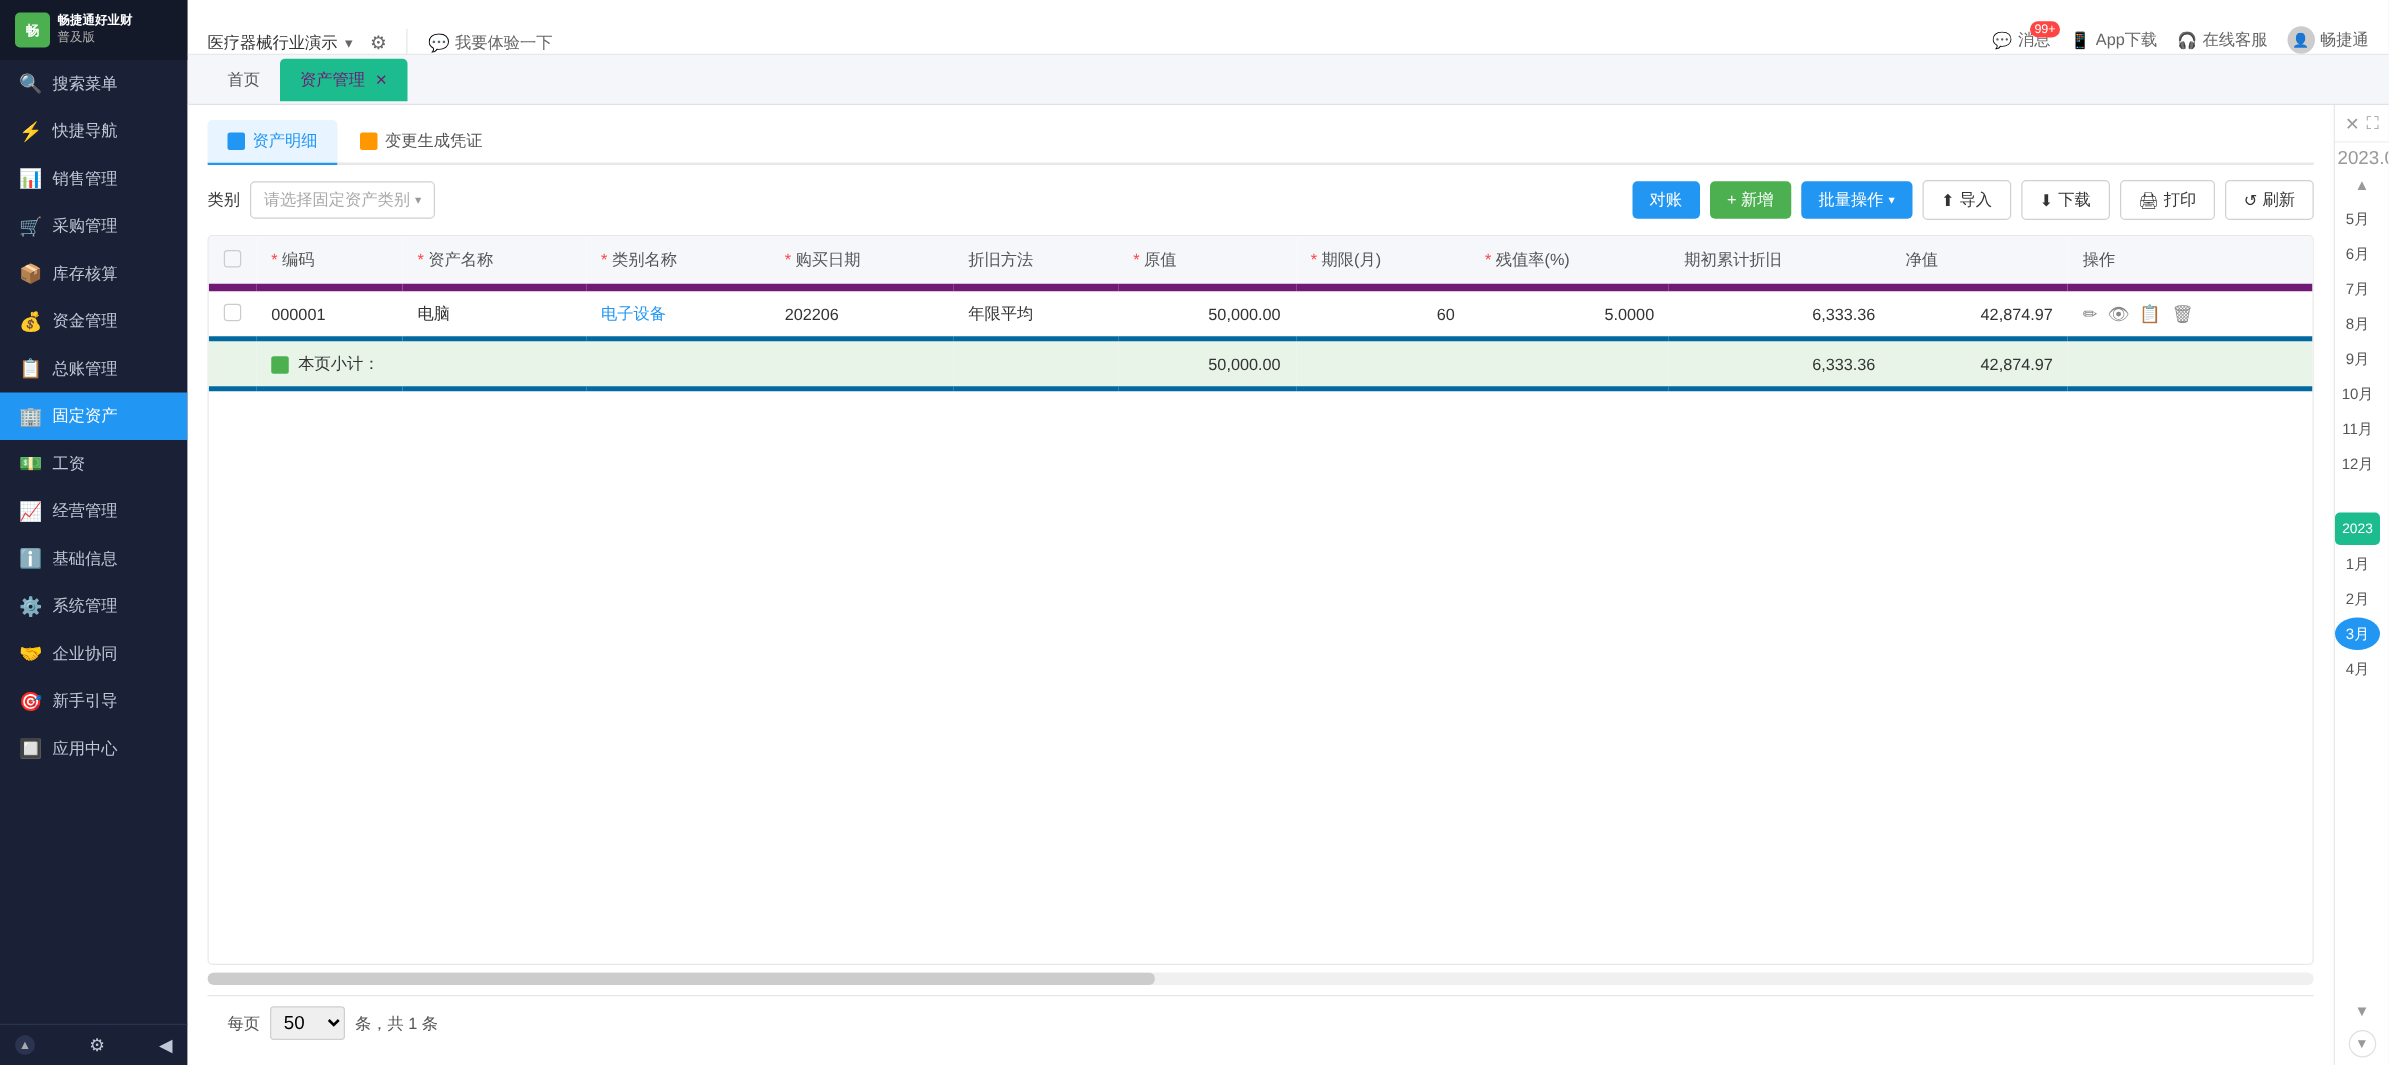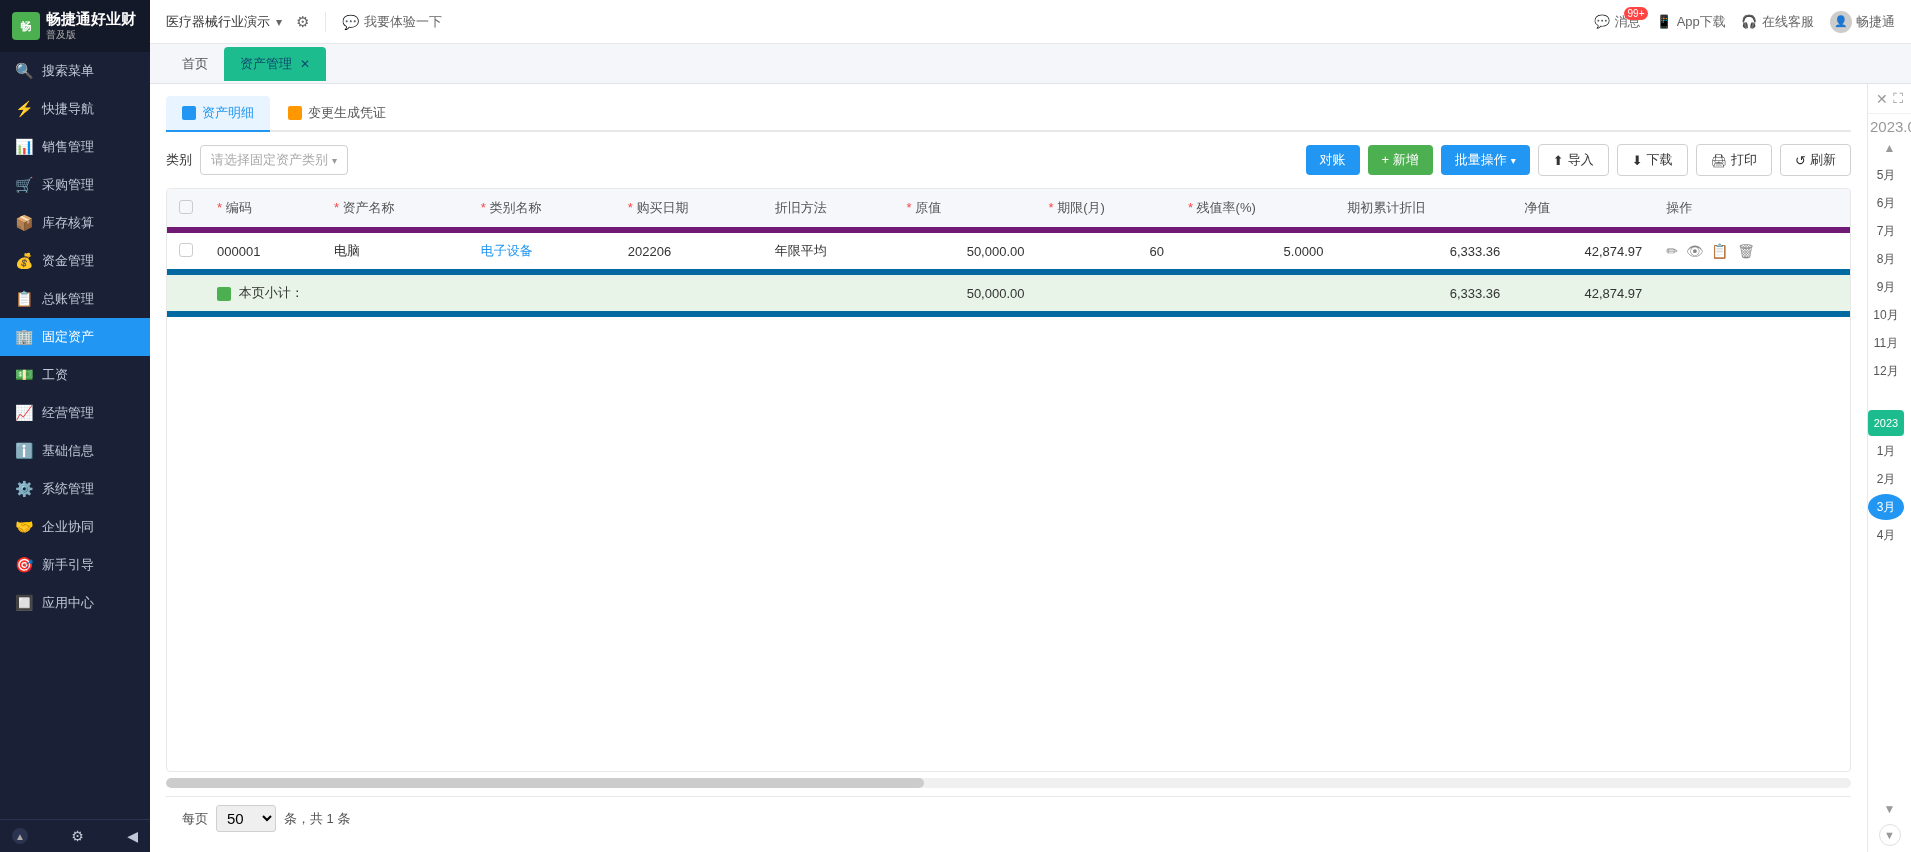--- a/index.html
+++ b/index.html
@@ -2,55 +2,55 @@
 <html><head>
   <meta charset="utf-8">
   <style>
     * { box-sizing: border-box; margin: 0; padding: 0; }
     body { font-family: 'Microsoft YaHei', Arial, sans-serif; font-size: 13px; background: #f0f2f5; color: #333; display: flex; height: 852px; overflow: hidden; }
 
     
     .sidebar { width: 150px; background: #1a2035; color: #c0c8d8; display: flex; flex-direction: column; height: 100%; flex-shrink: 0; }
     .sidebar-logo { padding: 10px 12px; background: #141929; display: flex; align-items: center; gap: 6px; cursor: pointer; }
     .sidebar-logo-icon { width: 28px; height: 28px; background: #4caf50; border-radius: 4px; display: flex; align-items: center; justify-content: center; color: white; font-size: 11px; font-weight: bold; }
-    .sidebar-logo-text { color: #fff; font-size: 15px; font-weight: bold; line-height: 1.2; }
+    .sidebar-logo-text { color: #fff; font-size: 10px; font-weight: bold; line-height: 1.2; }
     .sidebar-logo-sub { color: #aaa; font-size: 10px; }
     .sidebar-scroll { flex: 1; overflow-y: auto; }
     .sidebar-scroll::-webkit-scrollbar { width: 4px; }
     .sidebar-scroll::-webkit-scrollbar-thumb { background: #3a4460; border-radius: 2px; }
     .sidebar-item { display: flex; align-items: center; gap: 8px; padding: 10px 16px; cursor: pointer; font-size: 13px; color: #c0c8d8; transition: background 0.2s; }
     .sidebar-item.active { background: #2196f3; color: #fff; }
     .sidebar-item-icon { width: 18px; height: 18px; display: flex; align-items: center; justify-content: center; font-size: 15px; flex-shrink: 0; }
     .sidebar-bottom { border-top: 1px solid #2a3350; display: flex; align-items: center; justify-content: space-between; padding: 8px 12px; }
     .sidebar-bottom-item { color: #c0c8d8; cursor: pointer; font-size: 14px; }
     .sidebar-scroll-btn { width: 16px; height: 16px; background: #2a3350; border-radius: 50%; display: flex; align-items: center; justify-content: center; color: #aaa; cursor: pointer; font-size: 10px; }
 
     
     .main { flex: 1; display: flex; flex-direction: column; overflow: hidden; }
 
     
-    .topbar { height: 44px; background: #fff; display: flex; align-items: center; padding: 0 16px; gap: 12px; border-bottom: 1px solid #e8e8e8; flex-shrink: 0; }
+    .topbar { height: 44px; background: #fff; display: flex; align-items: flex-end; padding: 0 16px; gap: 12px; border-bottom: 1px solid #e8e8e8; flex-shrink: 0; }
     .topbar-company { display: flex; align-items: center; gap: 6px; font-size: 13px; color: #333; cursor: pointer; }
     .topbar-company-icon { color: #666; font-size: 12px; }
     .topbar-gear { color: #666; font-size: 15px; cursor: pointer; margin-left: 2px; }
     .topbar-divider { width: 1px; height: 20px; background: #e8e8e8; margin: 0 4px; }
     .topbar-feedback { display: flex; align-items: center; gap: 4px; color: #666; font-size: 13px; cursor: pointer; }
     .topbar-feedback-icon { font-size: 14px; }
     .topbar-right { margin-left: auto; display: flex; align-items: center; gap: 16px; }
     .topbar-notif { display: flex; align-items: center; gap: 4px; color: #666; font-size: 13px; cursor: pointer; position: relative; }
     .notif-badge { background: #f44; color: white; font-size: 10px; border-radius: 8px; padding: 1px 4px; position: absolute; top: -6px; right: -8px; }
     .topbar-app { display: flex; align-items: center; gap: 4px; color: #666; font-size: 13px; cursor: pointer; }
     .topbar-service { display: flex; align-items: center; gap: 4px; color: #666; font-size: 13px; cursor: pointer; }
     .topbar-user { display: flex; align-items: center; gap: 4px; color: #666; font-size: 13px; cursor: pointer; }
     .topbar-user-avatar { width: 22px; height: 22px; border-radius: 50%; background: #ccc; display: flex; align-items: center; justify-content: center; font-size: 11px; color: #666; }
 
     
     .content-tabs { background: #f5f6fa; border-bottom: 1px solid #e0e2e8; display: flex; align-items: center; padding: 0 16px; flex-shrink: 0; height: 40px; }
     .tab-item { padding: 8px 16px; font-size: 13px; color: #555; cursor: pointer; border-radius: 4px 4px 0 0; display: flex; align-items: center; gap: 4px; }
-    .tab-item.active { background: #1dbc8e; color: #0c4a6e; }
+    .tab-item.active { background: #1dbc8e; color: #701a75; }
     .tab-close { font-size: 12px; cursor: pointer; margin-left: 4px; }
 
     
     .content { flex: 1; display: flex; overflow: hidden; background: #fff; }
     .content-main { flex: 1; display: flex; flex-direction: column; overflow: hidden; padding: 12px 16px; }
 
     
     .sub-tabs { display: flex; align-items: center; gap: 2px; margin-bottom: 12px; border-bottom: 2px solid #e8e8e8; padding-bottom: 0; }
     .sub-tab { padding: 8px 16px; font-size: 13px; color: #555; cursor: pointer; border-radius: 4px 4px 0 0; display: flex; align-items: center; gap: 6px; border-bottom: 2px solid transparent; margin-bottom: -2px; }
     .sub-tab.active { color: #2196f3; border-bottom: 2px solid #2196f3; background: #e8f4ff; border-radius: 4px 4px 0 0; }
@@ -68,21 +68,21 @@
     .btn-success { background: #4caf50; color: #fff; }
     .btn-outline { background: #fff; color: #333; border: 1px solid #d0d0d0; }
     .btn-batch { background: #2196f3; color: #fff; display: flex; align-items: center; gap: 4px; }
     .btn-batch-arrow { font-size: 10px; }
 
     
     .table-wrap { flex: 1; overflow: auto; border: 1px solid #e8e8e8; border-radius: 4px; }
     table { width: 100%; border-collapse: collapse; font-size: 13px; }
     thead tr { background: #f5f7fa; }
     th { padding: 10px 12px; text-align: left; color: #555; font-weight: normal; border-bottom: 6px solid #701a75; white-space: nowrap; }
-    td { padding: 9px 12px; border-bottom: 6px solid #0369a1; color: #333; white-space: nowrap; }
+    td { padding: 9px 12px; border-bottom: 4px solid #0369a1; color: #333; white-space: nowrap; }
     .table-check { width: 32px; text-align: center; }
     .checkbox { width: 14px; height: 14px; border: 1px solid #ccc; border-radius: 3px; cursor: pointer; display: inline-block; }
     .subtotal-row td { background: #e8f4e8; color: #333; }
     .subtotal-icon { display: inline-block; width: 14px; height: 14px; background: #4caf50; border-radius: 2px; margin-right: 4px; vertical-align: middle; }
 
     
     .action-icons { display: flex; gap: 8px; align-items: center; }
     .action-icon { color: #888; cursor: pointer; font-size: 14px; }
 
     

